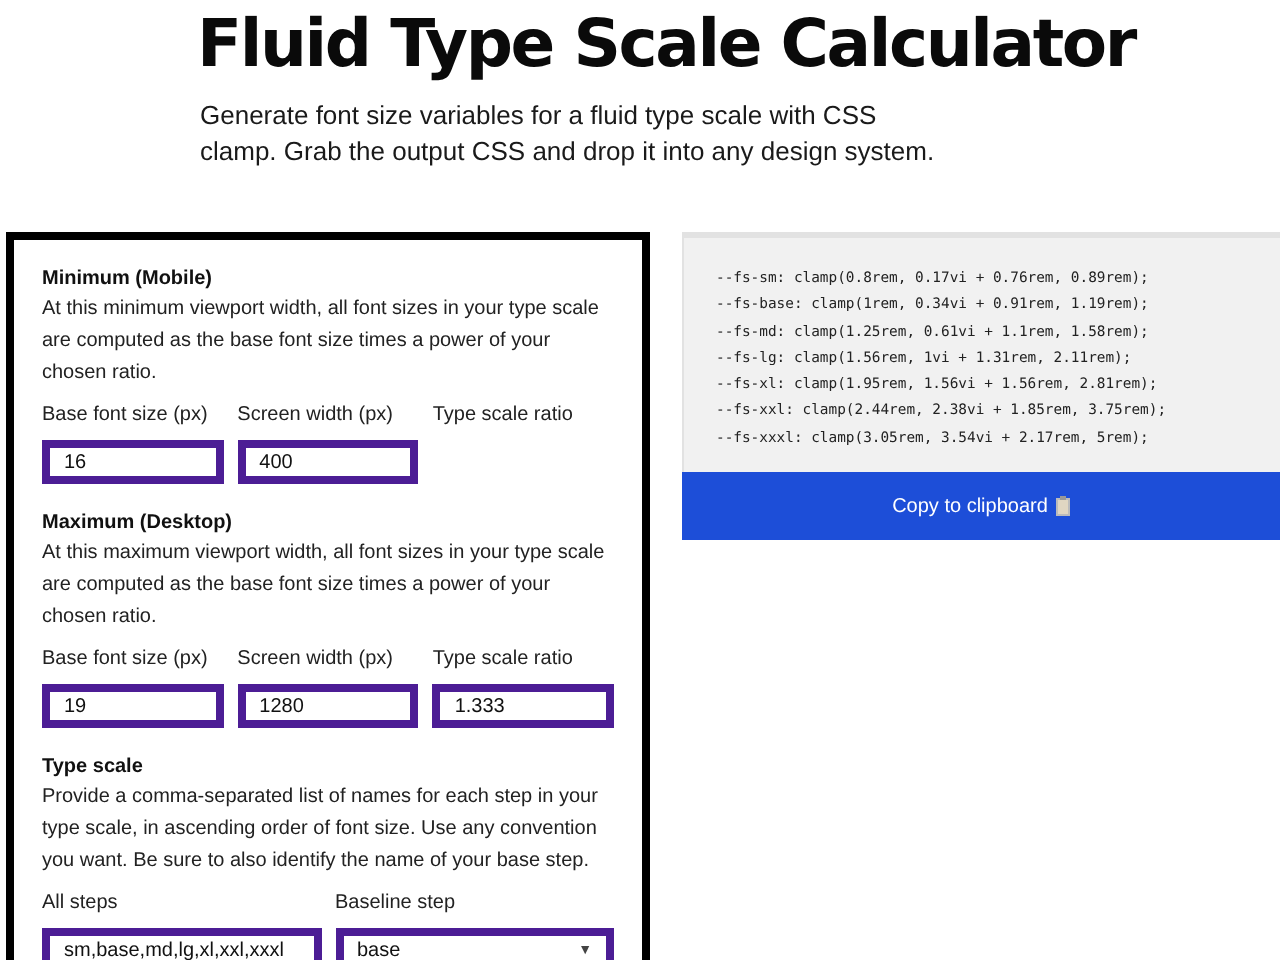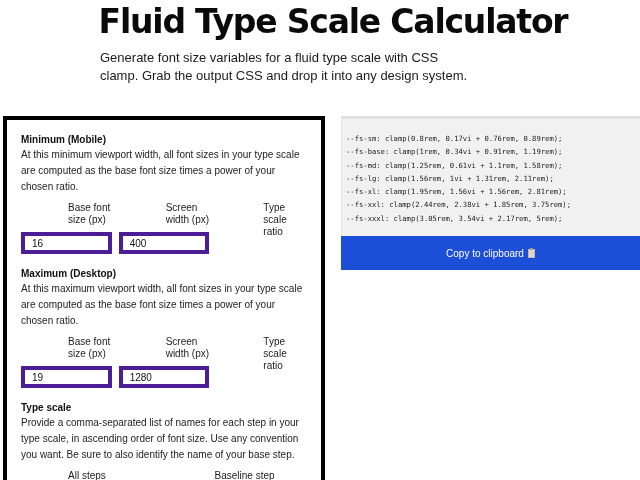--- a/index.html
+++ b/index.html
@@ -20,35 +20,35 @@
     .form-panel {
       position: absolute; left: 3px; top: 116px; width: 322px; height: 380px;
       border: 4px solid #000; background: #fff;
       padding: 14px 14px 0 14px;
     }
     .section { margin-bottom: 14px; }
     .section-title { font-size: 10px; font-weight: 700; color: #111; margin-bottom: 2px; }
     .section-desc { font-size: 10px; line-height: 16px; color: #222; margin-bottom: 7px; }
     .fields-row { display: flex; gap: 7px; }
     .field { flex: 1; }
-    .field-label { font-size: 10px; color: #222; margin-bottom: 6px; display: block; line-height: 12px; margin-left: 47px; }
+    .field-label { font-size: 10px; color: #222; margin-bottom: 6px; display: block; line-height: 12px; }
     .text-input {
       width: 100%; height: 22px; border: 4px solid #4c1d95; background: #fff;
       font-family: "Liberation Sans", sans-serif; font-size: 10px; padding: 0 7px; color: #111;
       display: flex; align-items: center;
     }
     .select-input { justify-content: space-between; }
     .chev { font-size: 7px; color: #444; }
 
     .output-panel {
       position: absolute; left: 341px; top: 116px; width: 299px; height: 154px;
     }
     .code-box {
       background: #f1f1f1; border-top: 3px solid #e2e2e2; border-left: 1px solid #e2e2e2;
-      height: 120px; padding: 13px 0 0 4px;
+      height: 120px; padding: 13px 0 0 16px;
       font-family: "DejaVu Sans Mono", "Liberation Mono", monospace; font-size: 7.2px; color: #222;
     }
     .code-line { height: 13.3px; line-height: 13.3px; white-space: pre; }
     .copy-button {
       height: 34px; background: #1d4ed8; color: #fff; font-size: 10px;
       display: flex; align-items: center; justify-content: center; gap: 4px; cursor: pointer;
     }
     .clip-icon { display: inline-block; width: 7px; height: 9px; background: #e0d6c2; border: 1px solid #bbb; position: relative; }
     .clip-icon::before { content: ""; position: absolute; left: 1px; top: -2px; width: 3px; height: 2px; background: #999; }
   </style>
@@ -87,20 +87,21 @@
       <div class="field">
         <label class="field-label">Base font size (px)</label>
         <div class="text-input">19</div>
       </div>
       <div class="field">
         <label class="field-label">Screen width (px)</label>
         <div class="text-input">1280</div>
       </div>
       <div class="field">
         <label class="field-label">Type scale ratio</label>
+        <div class="text-input">1.333</div>
       </div>
     </div>
   </div>
 
   <div class="section">
     <div class="section-title">Type scale</div>
     <div class="section-desc">Provide a comma-separated list of names for each step in your type scale, in ascending order of font size. Use any convention you want. Be sure to also identify the name of your base step.</div>
     <div class="fields-row">
       <div class="field">
         <label class="field-label">All steps</label>

